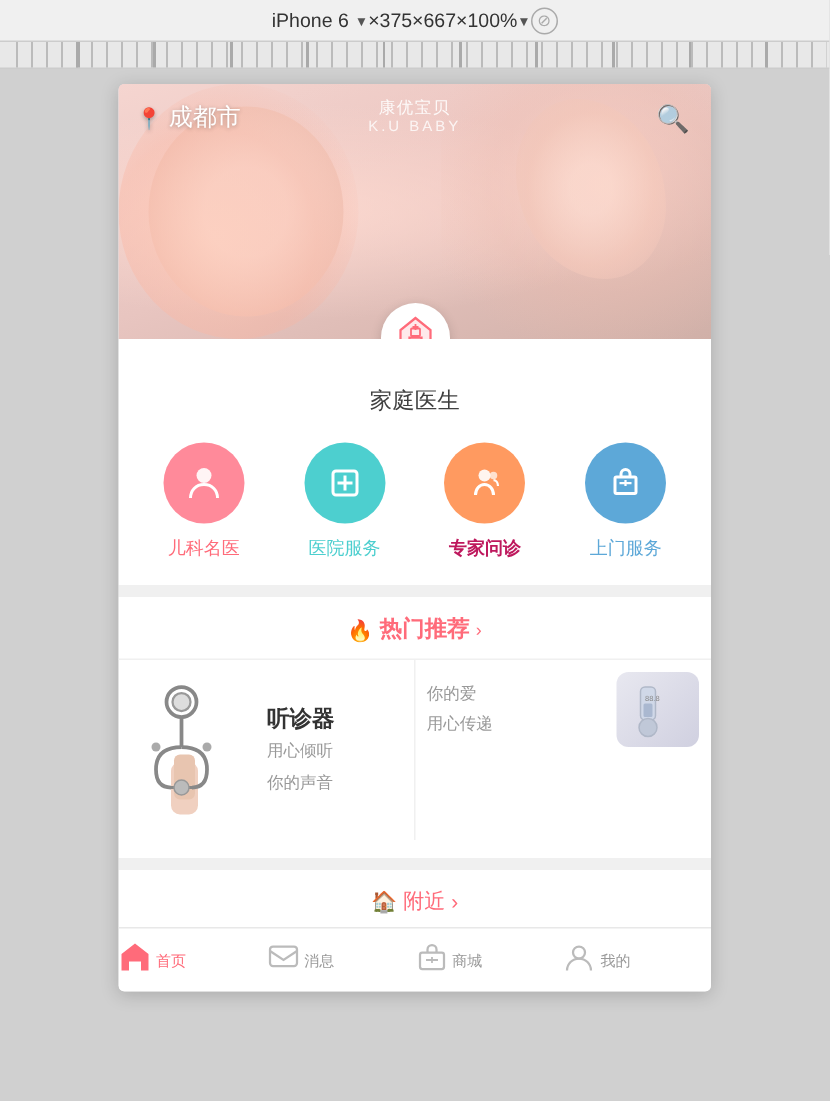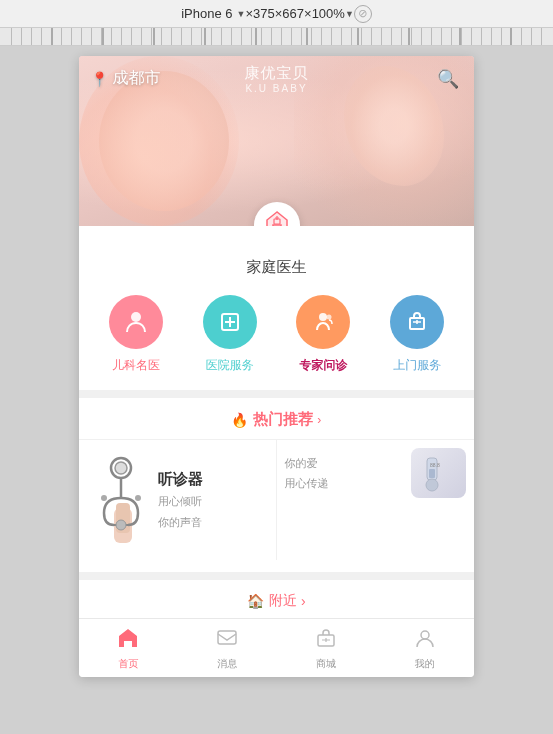--- a/index.html
+++ b/index.html
@@ -137,21 +137,21 @@
     }
     .hero-logo {
       position: absolute;
       top: 8px;
       left: 50%;
       transform: translateX(-50%);
       text-align: center;
       color: white;
     }
     .hero-logo-top {
-      font-size: 15px;
+      font-size: 11px;
       letter-spacing: 1px;
       opacity: 0.9;
       text-align: center;
     }
     .hero-logo-bottom {
       font-size: 10px;
       letter-spacing: 2px;
       opacity: 0.8;
     }
     .hero-search {
@@ -259,21 +259,21 @@
     .hot-grid {
       display: grid;
       grid-template-columns: 1fr 1fr;
       border-top: 1px solid #f0f0f0;
     }
     .hot-cell-left {
       border-right: 1px solid #f0f0f0;
       display: flex;
       align-items: center;
       padding: 10px;
-      gap: 4px;
+      gap: 24px;
       height: 120px;
     }
     .stethoscope-img {
       width: 65px;
       height: 100px;
       display: flex;
       align-items: center;
       justify-content: center;
       flex-shrink: 0;
     }
@@ -353,21 +353,21 @@
     .bottom-nav {
       width: 100%;
       background: white;
       border-top: 1px solid #e8e8e8;
       display: flex;
       flex-shrink: 0;
     }
     .nav-item {
       flex: 1;
       display: flex;
-      flex-direction: column;
+      flex-direction: row;
       align-items: center;
       padding: 8px 0 6px;
       gap: 3px;
       cursor: pointer;
     }
     .nav-icon {
       font-size: 20px;
     }
     .nav-label {
       font-size: 10px;

